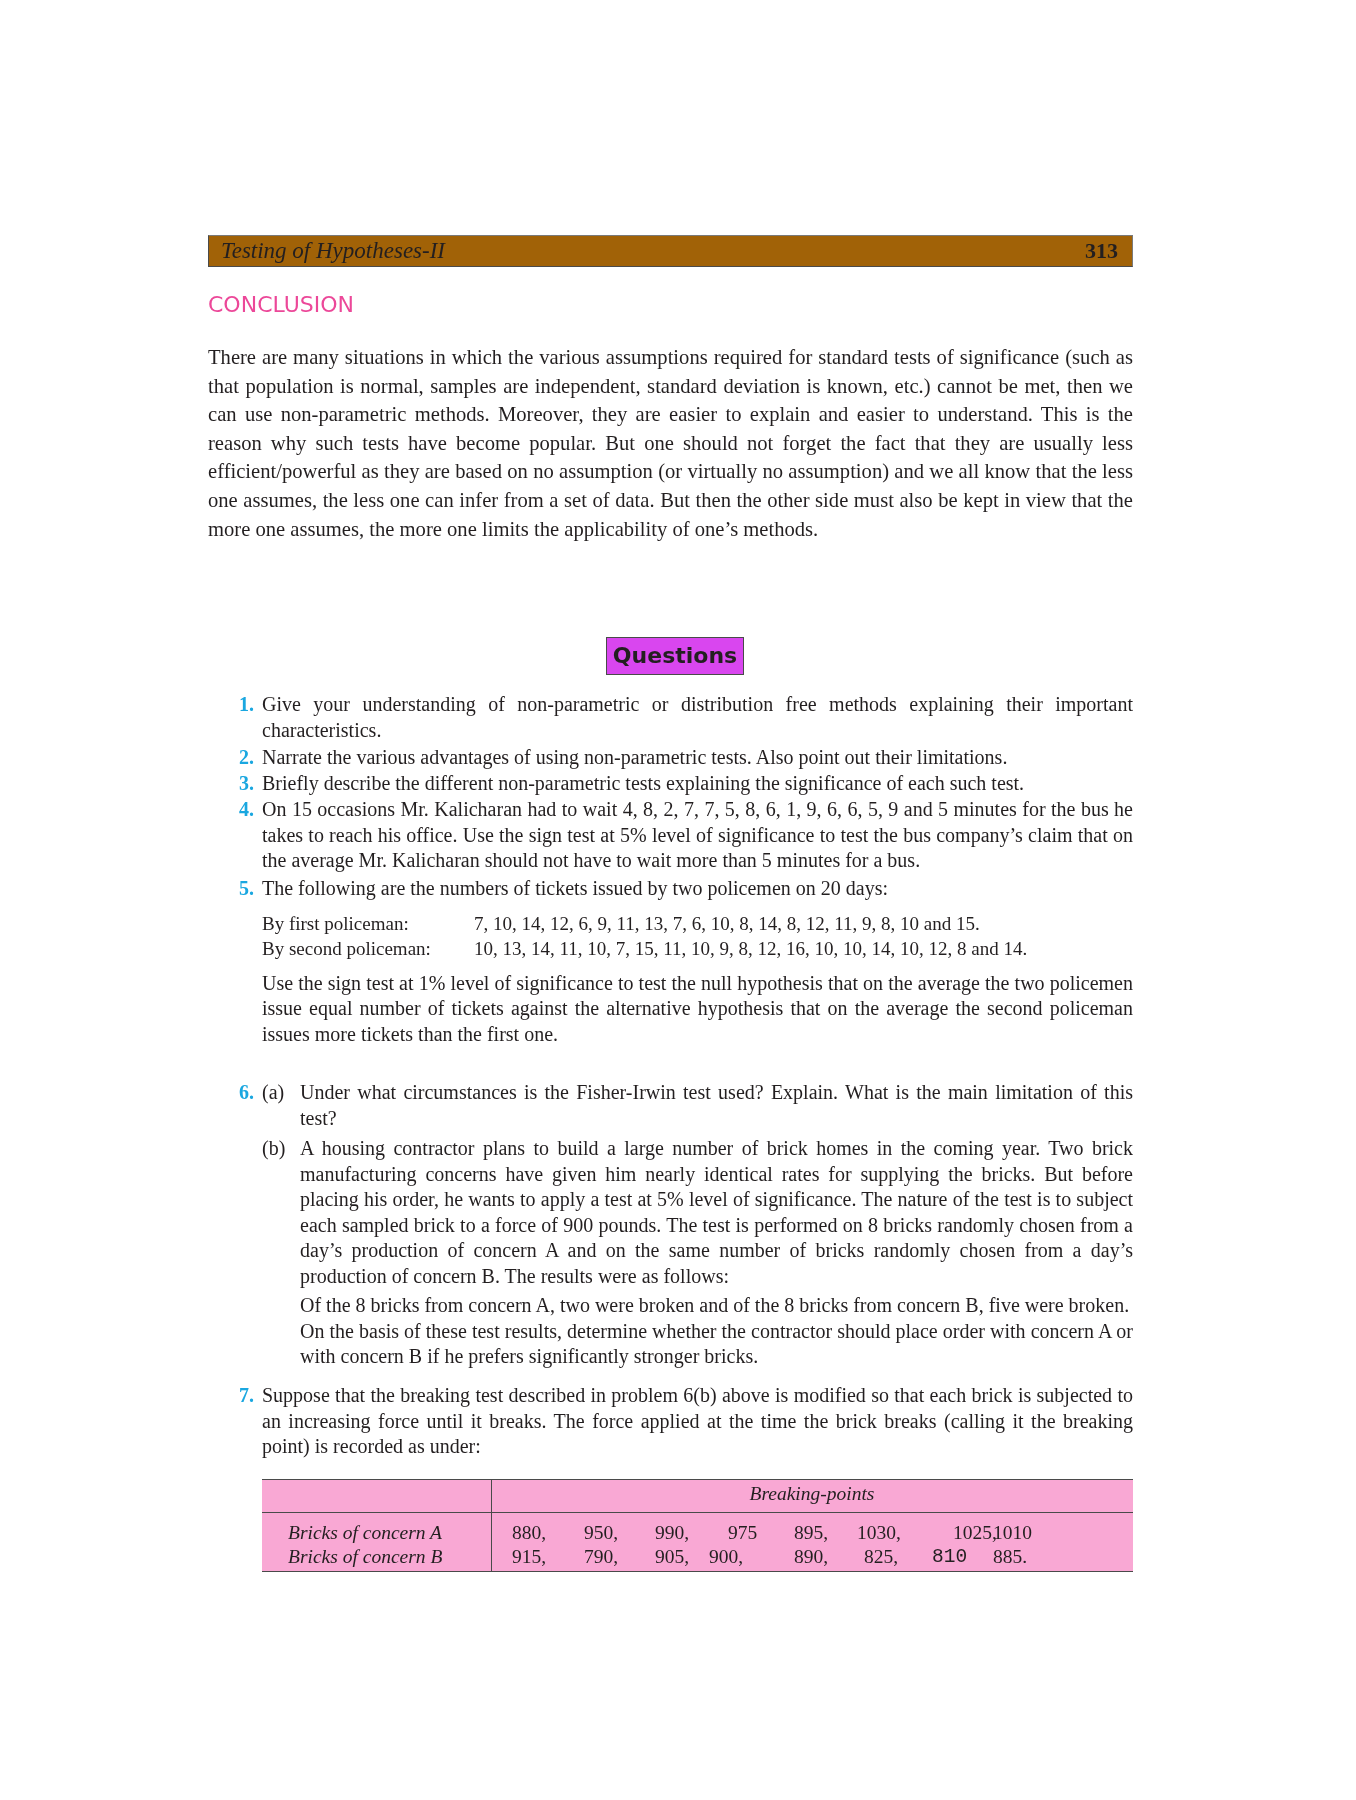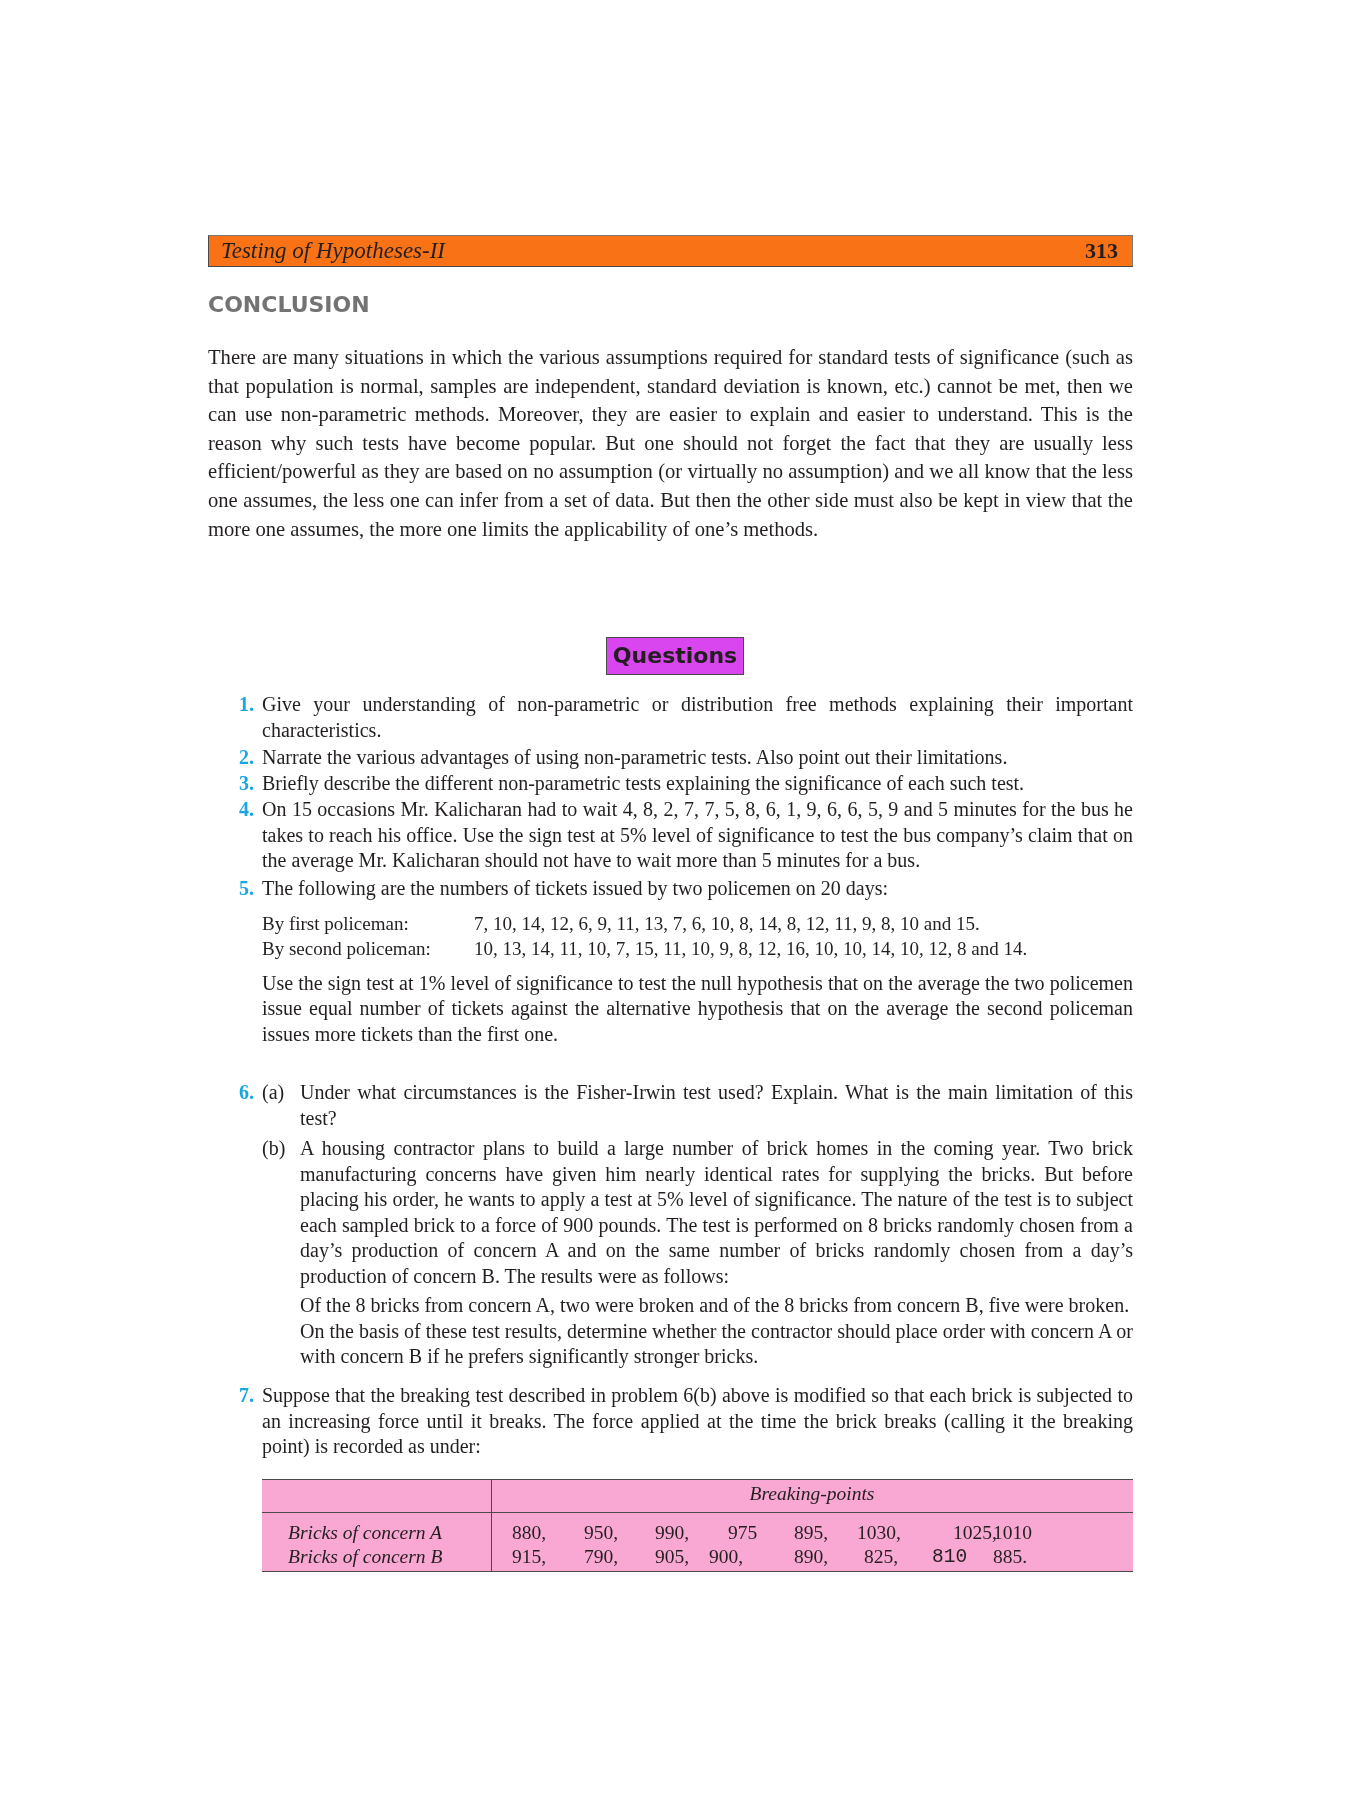--- a/index.html
+++ b/index.html
@@ -1,27 +1,27 @@
 <!DOCTYPE html>
 <html><head>
 <meta charset="utf-8">
 <style>
   html, body { margin: 0; padding: 0; background: #ffffff; }
   body { width: 1356px; height: 1800px; position: relative; overflow: hidden;
          font-family: "Liberation Serif", "DejaVu Serif", serif; color: #231f20; }
   .page { position: absolute; left: 0; top: 0; width: 1356px; height: 1800px; }
 
   .running-head { position: absolute; left: 208px; top: 235px; width: 925px; height: 32px;
-    background: #f97316; border: 1px solid #4a4a4a; box-sizing: border-box;
+    background: #a16207; border: 1px solid #4a4a4a; box-sizing: border-box;
     border-top-color:#7a7a7a; border-right-color:#7a7a7a; }
   .running-head .title { position: absolute; left: 12px; top: 2px; font-style: italic; font-size: 23px; }
   .running-head .pageno { position: absolute; right: 14px; top: 2px; font-weight: bold; font-size: 22px; }
 
   .section-title { position: absolute; left: 208px; top: 292px; font-family: "DejaVu Sans", "Liberation Sans", sans-serif;
-    font-size: 22px; color: #737373; letter-spacing: 0px; font-weight: bold; }
+    font-size: 22px; color: #ec4899; letter-spacing: 0px; font-weight: normal; }
 
   .para { position: absolute; left: 208px; top: 343px; width: 925px; font-size: 20.6px; line-height: 28.6px;
     text-align: justify; }
 
   .questions-box { position: absolute; left: 606px; top: 637px; width: 138px; height: 38px; background:#d946ef;
     border: 1px solid #4a4a4a; box-sizing: border-box; text-align: center;
     font-family: "DejaVu Sans", "Liberation Sans", sans-serif; font-size: 22px; font-weight: bold; line-height: 36px; }
 
   .q { position: absolute; left: 220px; width: 913px; font-size: 20px; line-height: 25.5px; }
   .q .num { position: absolute; left: 0; top: 0; width: 34px; text-align: right; color: #1aa7e0; font-weight: bold; }

